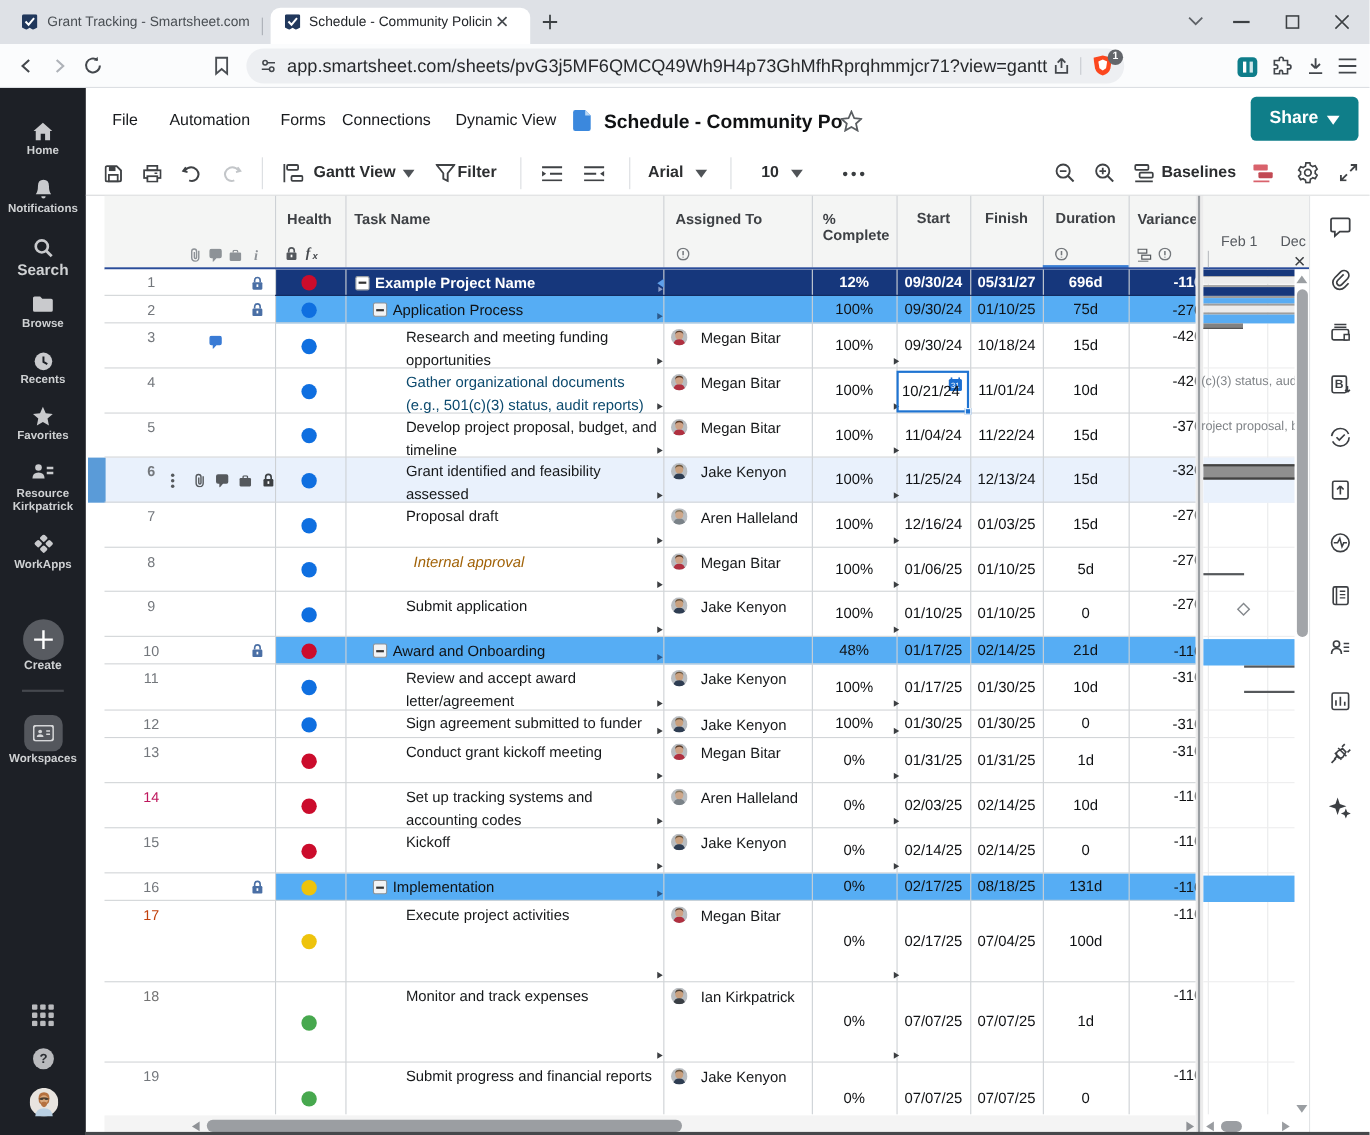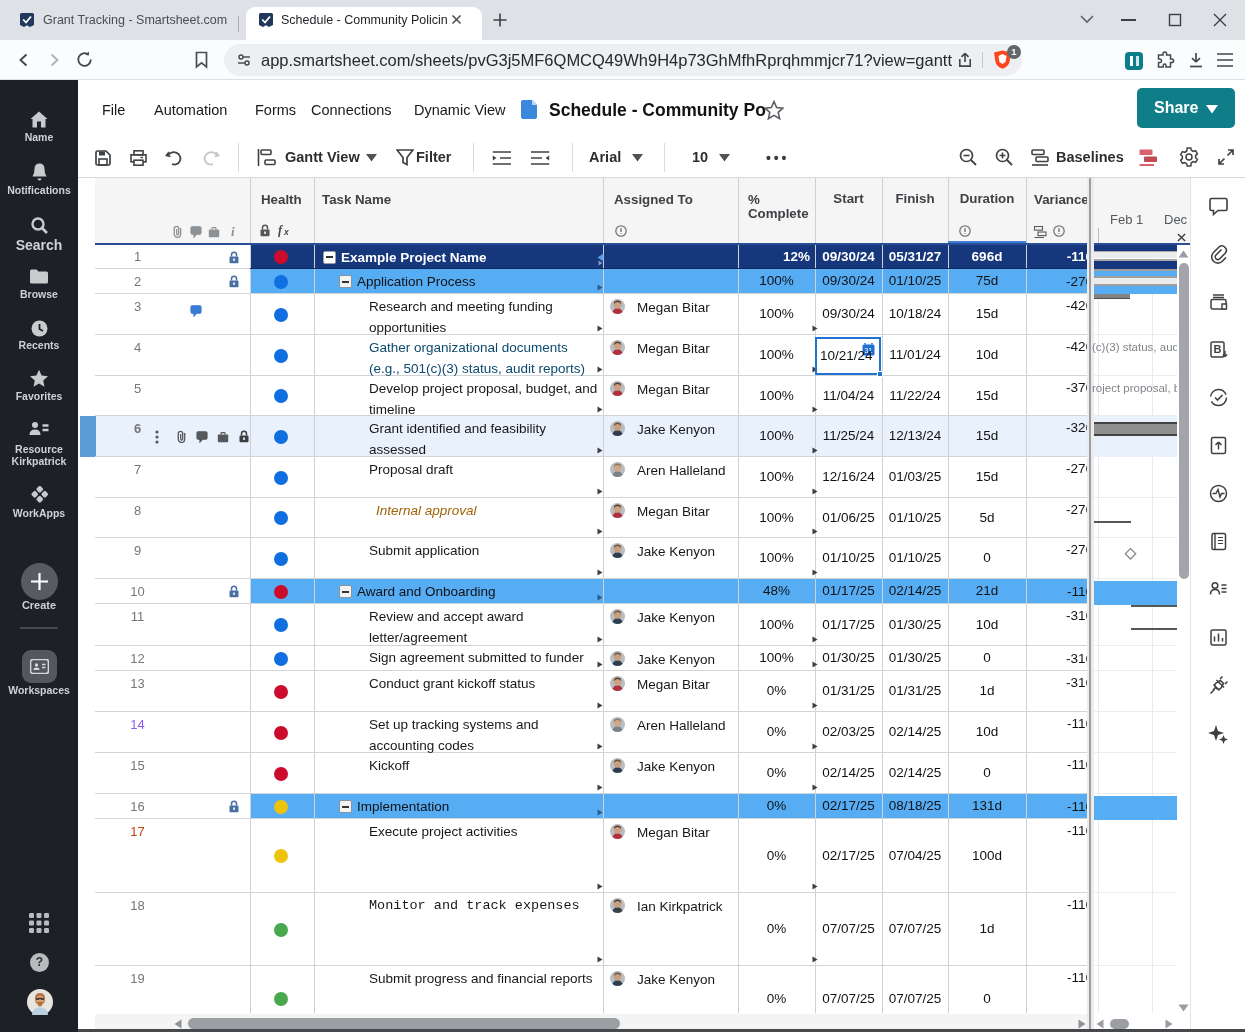--- a/index.html
+++ b/index.html
@@ -77,21 +77,21 @@
     <path d="M9 2 V11 M9 11 L5 7.2 M9 11 L13 7.2" stroke="#43474c" stroke-width="1.7" fill="none"></path>
     <path d="M3 15.5 H15" stroke="#43474c" stroke-width="1.7"></path>
   </svg>
 <svg style="position:absolute;left:1216px;top:52px;" width="18" height="16" viewBox="0 0 18 16">
     <path d="M1 2 H17 M1 8 H17 M1 14 H17" stroke="#43474c" stroke-width="1.7"></path>
   </svg>
 <div class="" style="left:0px;top:80px;width:78px;height:952px;background:#1d2026"></div>
 <svg style="position:absolute;left:29px;top:110px;" width="20" height="19" viewBox="0 0 20 19">
     <path d="M10 1.5 L18.5 9 H16.5 V17.5 H12 V11.5 H8 V17.5 H3.5 V9 H1.5 Z" fill="#c9cacd"></path>
   </svg>
-<div class="" style="left:0px;top:131px;width:78px;text-align:center;font-size:10.5px;color:#cfd1d3;font-weight:700;">Name</div>
+<div class="" style="left:0px;top:131px;width:78px;text-align:center;font-size:10.5px;color:#cfd1d3;font-weight:700;">Home</div>
 <svg style="position:absolute;left:30px;top:162px;" width="19" height="20" viewBox="0 0 19 20">
     <path d="M9.5 1.5 Q14.5 1.5 14.5 7 Q14.5 12 16.5 14.5 H2.5 Q4.5 12 4.5 7 Q4.5 1.5 9.5 1.5 Z" fill="#c9cacd"></path>
     <path d="M7.5 16.5 a2 2 0 0 0 4 0 Z" fill="#c9cacd"></path>
   </svg>
 <div class="" style="left:0px;top:184px;width:78px;text-align:center;font-size:10.5px;color:#cfd1d3;font-weight:700;">Notifications</div>
 <svg style="position:absolute;left:30px;top:216px;" width="19" height="19" viewBox="0 0 19 19">
     <circle cx="8" cy="8" r="5.5" stroke="#c9cacd" stroke-width="2.4" fill="none"></circle>
     <path d="M12 12 L17 17" stroke="#c9cacd" stroke-width="2.6"></path>
   </svg>
 <div class="" style="left:0px;top:237px;width:78px;text-align:center;font-size:14px;color:#cfd1d3;font-weight:700;">Search</div>
@@ -358,21 +358,21 @@
 <div class="" style="left:95px;top:245px;width:85px;height:24px;font-size:13px;color:#73777c;font-weight:400;display:flex;align-items:center;justify-content:center;white-space:nowrap;">1</div>
 <svg style="position:absolute;left:228px;top:250.5px;" width="12" height="13" viewBox="0 0 12 13">
     <rect x="1.5" y="5.5" width="9" height="6.8" rx="1" fill="#4a6fa5"></rect>
     <path d="M3.5 5.5 V3.8 a2.5 2.5 0 0 1 5 0 V5.5" stroke="#4a6fa5" stroke-width="1.5" fill="none"></path>
     <rect x="5.2" y="7.5" width="1.6" height="2.4" fill="#fff"></rect>
   </svg>
 <div class="" style="left:274px;top:250px;width:14px;height:14px;background:#cb0c2c;border-radius:50%"></div>
 <div class="" style="left:323px;top:250.5px;width:13px;height:13px;background:#fff;border:1px solid #9aa0a6;border-radius:2px"></div>
 <div class="" style="left:326px;top:256px;width:7px;height:2px;background:#333"></div>
 <div class="" style="left:341px;top:250px;font-size:13.5px;color:#fff;font-weight:700;white-space:nowrap;">Example Project Name</div>
-<div class="" style="left:738px;top:245px;width:77px;height:24px;font-size:13.5px;color:#fff;font-weight:700;display:flex;align-items:center;justify-content:center;white-space:nowrap;margin-left:20px;">12%</div>
+<div class="" style="left:738px;top:245px;width:77px;height:24px;font-size:13.5px;color:#fff;font-weight:700;display:flex;align-items:center;justify-content:center;white-space:nowrap;">12%</div>
 <div class="" style="left:815px;top:245px;width:67px;height:24px;font-size:13.5px;color:#fff;font-weight:700;display:flex;align-items:center;justify-content:center;white-space:nowrap;">09/30/24</div>
 <div class="" style="left:882px;top:245px;width:66px;height:24px;font-size:13.5px;color:#fff;font-weight:700;display:flex;align-items:center;justify-content:center;white-space:nowrap;">05/31/27</div>
 <div class="" style="left:948px;top:245px;width:78px;height:24px;font-size:13.5px;color:#fff;font-weight:700;display:flex;align-items:center;justify-content:center;white-space:nowrap;">696d</div>
 <div class="" style="left:1026px;top:249px;width:61px;height:16px;overflow:hidden">
     <div style="position:absolute;left:0;top:0;width:67px;text-align:right;font-size:13.5px;font-weight:700;color:#fff;white-space:nowrap">-116</div>
   </div>
 <svg style="position:absolute;left:597px;top:253px;" width="7" height="9" viewBox="0 0 7 9">
     <path d="M6.5 0.5 L0.5 4.5 L6.5 8.5 Z" fill="#5e9ee8"></path>
   </svg>
 <svg style="position:absolute;left:598px;top:260px;" width="5" height="6" viewBox="0 0 5 6">
@@ -705,21 +705,21 @@
     <div style="position:absolute;left:0;top:0;width:67px;text-align:right;font-size:13.5px;font-weight:400;color:#101214;white-space:nowrap">-316</div>
   </div>
 <svg style="position:absolute;left:597px;top:661px;" width="6" height="7" viewBox="0 0 6 7">
     <path d="M0.5 0.5 L5.5 3.5 L0.5 6.5 Z" fill="#3c3f42"></path>
   </svg>
 <svg style="position:absolute;left:812px;top:661px;" width="6" height="7" viewBox="0 0 6 7">
     <path d="M0.5 0.5 L5.5 3.5 L0.5 6.5 Z" fill="#3c3f42"></path>
   </svg>
 <div class="" style="left:95px;top:671px;width:85px;height:25px;font-size:13px;color:#73777c;font-weight:400;display:flex;align-items:center;justify-content:center;white-space:nowrap;">13</div>
 <div class="" style="left:274px;top:684.5px;width:14px;height:14px;background:#cb0c2c;border-radius:50%"></div>
-<div class="" style="left:369px;top:674px;width:233px;font-size:13.5px;color:#16181a;line-height:20.5px;">Conduct grant kickoff status</div>
+<div class="" style="left:369px;top:674px;width:233px;font-size:13.5px;color:#16181a;line-height:20.5px;">Conduct grant kickoff meeting</div>
 <svg style="position:absolute;left:610px;top:676px;" width="15" height="15" viewBox="0 0 15 15">
     <defs>
       <clipPath id="cmegan676">
         <circle cx="7.5" cy="7.5" r="7.5"></circle>
       </clipPath>
     </defs>
     <g clip-path="url(#cmegan676)">
       <rect width="15" height="15" fill="#b9bdc1"></rect>
       <path d="M7.5 9.2 Q12.2 9.2 13 15 L2 15 Q2.8 9.2 7.5 9.2 Z" fill="#b03040"></path>
       <circle cx="7.5" cy="5.9" r="3.6" fill="#cfa184"></circle>
@@ -733,21 +733,21 @@
 <div class="" style="left:948px;top:671px;width:78px;height:41px;font-size:13.5px;color:#101214;font-weight:400;display:flex;align-items:center;justify-content:center;white-space:nowrap;">1d</div>
 <div class="" style="left:1026px;top:675px;width:61px;height:16px;overflow:hidden">
     <div style="position:absolute;left:0;top:0;width:67px;text-align:right;font-size:13.5px;font-weight:400;color:#101214;white-space:nowrap">-316</div>
   </div>
 <svg style="position:absolute;left:597px;top:702px;" width="6" height="7" viewBox="0 0 6 7">
     <path d="M0.5 0.5 L5.5 3.5 L0.5 6.5 Z" fill="#3c3f42"></path>
   </svg>
 <svg style="position:absolute;left:812px;top:702px;" width="6" height="7" viewBox="0 0 6 7">
     <path d="M0.5 0.5 L5.5 3.5 L0.5 6.5 Z" fill="#3c3f42"></path>
   </svg>
-<div class="" style="left:95px;top:712px;width:85px;height:25px;font-size:13px;color:#8b5cf6;font-weight:400;display:flex;align-items:center;justify-content:center;white-space:nowrap;">14</div>
+<div class="" style="left:95px;top:712px;width:85px;height:25px;font-size:13px;color:#be185d;font-weight:400;display:flex;align-items:center;justify-content:center;white-space:nowrap;">14</div>
 <div class="" style="left:274px;top:725.5px;width:14px;height:14px;background:#cb0c2c;border-radius:50%"></div>
 <div class="" style="left:369px;top:715px;width:233px;font-size:13.5px;color:#16181a;line-height:20.5px;">Set up tracking systems and accounting codes</div>
 <svg style="position:absolute;left:610px;top:717px;" width="15" height="15" viewBox="0 0 15 15">
     <defs>
       <clipPath id="caren717">
         <circle cx="7.5" cy="7.5" r="7.5"></circle>
       </clipPath>
     </defs>
     <g clip-path="url(#caren717)">
       <rect width="15" height="15" fill="#b9bdc1"></rect>
@@ -845,21 +845,21 @@
     <div style="position:absolute;left:0;top:0;width:67px;text-align:right;font-size:13.5px;font-weight:400;color:#101214;white-space:nowrap">-116</div>
   </div>
 <svg style="position:absolute;left:597px;top:883px;" width="6" height="7" viewBox="0 0 6 7">
     <path d="M0.5 0.5 L5.5 3.5 L0.5 6.5 Z" fill="#3c3f42"></path>
   </svg>
 <svg style="position:absolute;left:812px;top:883px;" width="6" height="7" viewBox="0 0 6 7">
     <path d="M0.5 0.5 L5.5 3.5 L0.5 6.5 Z" fill="#3c3f42"></path>
   </svg>
 <div class="" style="left:95px;top:893px;width:85px;height:25px;font-size:13px;color:#737373;font-weight:400;display:flex;align-items:center;justify-content:center;white-space:nowrap;">18</div>
 <div class="" style="left:274px;top:922.5px;width:14px;height:14px;background:#47a84e;border-radius:50%"></div>
-<div class="" style="left:369px;top:896px;width:233px;font-size:13.5px;color:#16181a;line-height:20.5px;font-family:Liberation Mono, monospace;">Monitor and track expenses</div>
+<div class="" style="left:369px;top:896px;width:233px;font-size:13.5px;color:#16181a;line-height:20.5px;">Monitor and track expenses</div>
 <svg style="position:absolute;left:610px;top:898px;" width="15" height="15" viewBox="0 0 15 15">
     <defs>
       <clipPath id="cian898">
         <circle cx="7.5" cy="7.5" r="7.5"></circle>
       </clipPath>
     </defs>
     <g clip-path="url(#cian898)">
       <rect width="15" height="15" fill="#b9bdc1"></rect>
       <path d="M7.5 9.2 Q12.2 9.2 13 15 L2 15 Q2.8 9.2 7.5 9.2 Z" fill="#3a3f45"></path>
       <circle cx="7.5" cy="5.9" r="3.6" fill="#c9a07e"></circle>

